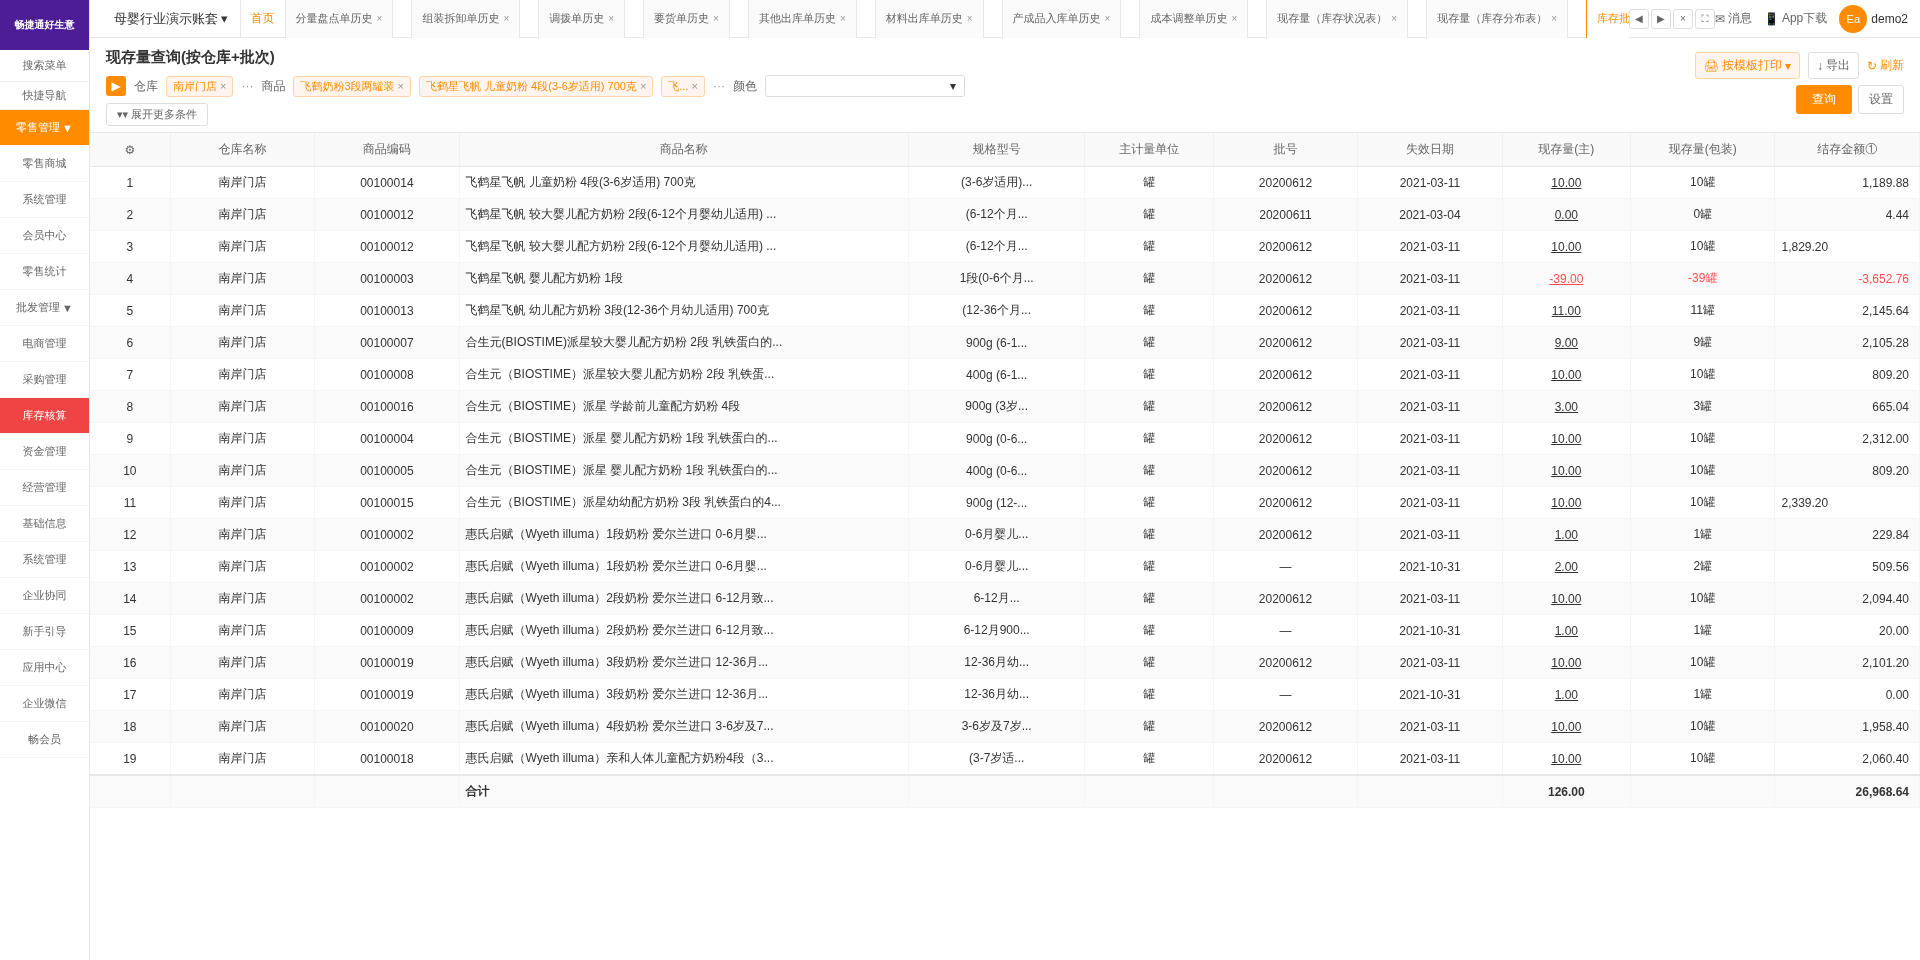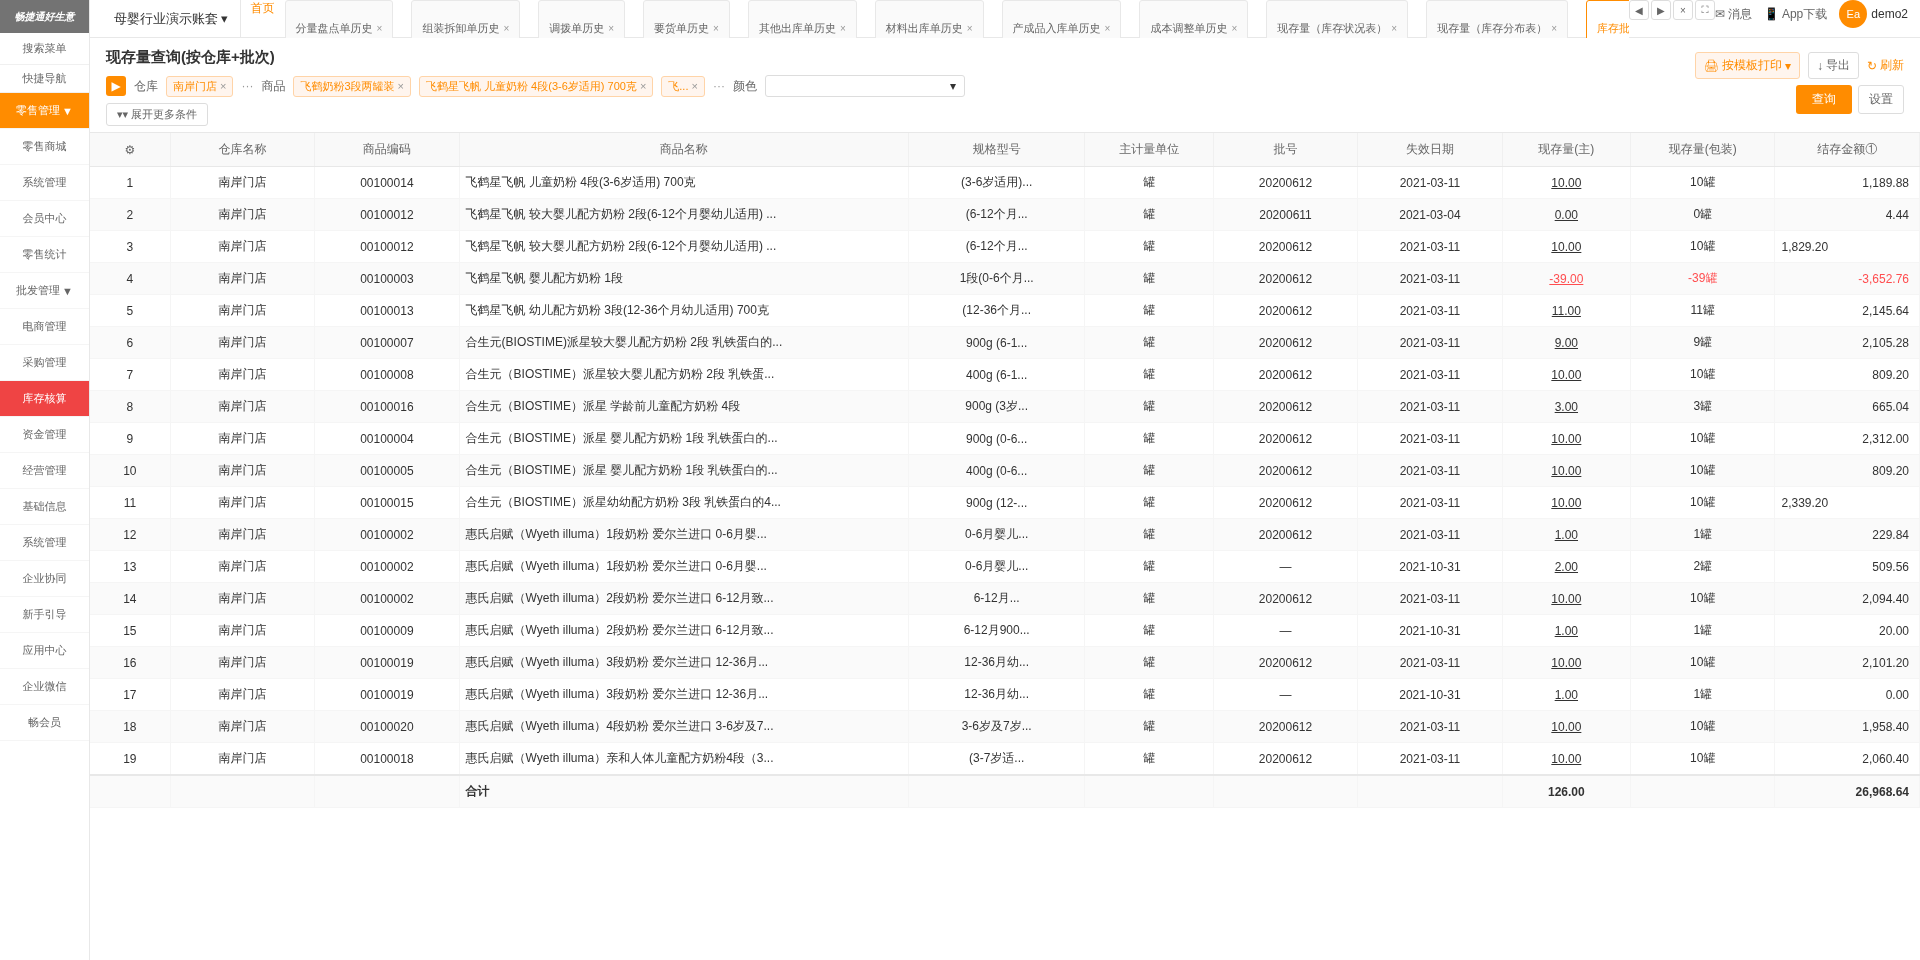--- a/index.html
+++ b/index.html
@@ -1,32 +1,32 @@
 <!DOCTYPE html>
 <html><head>
   <meta charset="utf-8">
   <style>
     * { margin: 0; padding: 0; box-sizing: border-box; }
     body { font-family: "Microsoft YaHei", Arial, sans-serif; font-size: 12px; background: #f5f5f5; color: #333; width: 1920px; height: 960px; overflow: hidden; display: flex; }
 
     
     .sidebar { width: 90px; background: #fff; display: flex; flex-direction: column; border-right: 1px solid #e8e8e8; flex-shrink: 0; }
-    .sidebar-logo { background: #737373; padding: 12px 8px; text-align: center; color: white; font-size: 11px; height: 33px; display: flex; align-items: center; justify-content: center; font-style: italic; }
+    .sidebar-logo { background: #4c1d95; padding: 12px 8px; text-align: center; color: white; font-size: 11px; height: 50px; display: flex; align-items: center; justify-content: center; }
     .sidebar-logo-text { font-weight: bold; line-height: 1.2; font-size: 10px; }
     .sidebar-search { padding: 8px 5px; border-bottom: 1px solid #f0f0f0; cursor: pointer; text-align: center; color: #666; font-size: 11px; }
     .sidebar-nav { padding: 6px 5px; border-bottom: 1px solid #f0f0f0; cursor: pointer; text-align: center; color: #666; font-size: 11px; }
     .sidebar-item { padding: 10px 5px; text-align: center; cursor: pointer; color: #666; font-size: 11px; border-bottom: 1px solid #f5f5f5; }
     .sidebar-item.active { background: #ef4444; color: white; }
     .sidebar-item.has-arrow { display: flex; align-items: center; justify-content: center; gap: 2px; }
 
     
     .main { flex: 1; display: flex; flex-direction: column; overflow: hidden; }
 
     
-    .topbar { background: #fff; border-bottom: 1px solid #e8e8e8; height: 38px; display: flex; align-items: flex-start; padding: 0 12px; gap: 0; flex-shrink: 0; }
+    .topbar { background: #fff; border-bottom: 1px solid #e8e8e8; height: 38px; display: flex; align-items: center; padding: 0 12px; gap: 0; flex-shrink: 0; }
     .topbar-home { color: #ff8c00; font-size: 12px; padding: 0 10px; cursor: pointer; white-space: nowrap; }
     .topbar-tabs { display: flex; align-items: center; flex: 1; overflow: hidden; gap: 0; }
     .topbar-tab { display: flex; align-items: center; padding: 20px 10px; border: 1px solid #e8e8e8; border-radius: 3px; margin-right: 18px; font-size: 11px; color: #666; cursor: pointer; white-space: nowrap; background: #fafafa; }
     .topbar-tab .close-btn { margin-left: 4px; color: #999; font-size: 10px; }
     .topbar-tab.active-tab { background: #fff; border-color: #ff8c00; color: #ff8c00; }
     .topbar-right { display: flex; align-items: center; gap: 12px; margin-left: auto; flex-shrink: 0; }
     .topbar-msg { display: flex; align-items: center; gap: 3px; color: #666; cursor: pointer; font-size: 12px; }
     .topbar-app { display: flex; align-items: center; gap: 3px; color: #666; cursor: pointer; font-size: 12px; }
     .topbar-user { display: flex; align-items: center; gap: 4px; cursor: pointer; }
     .user-avatar { width: 28px; height: 28px; border-radius: 50%; background: #ff8c00; display: flex; align-items: center; justify-content: center; color: white; font-size: 11px; }

